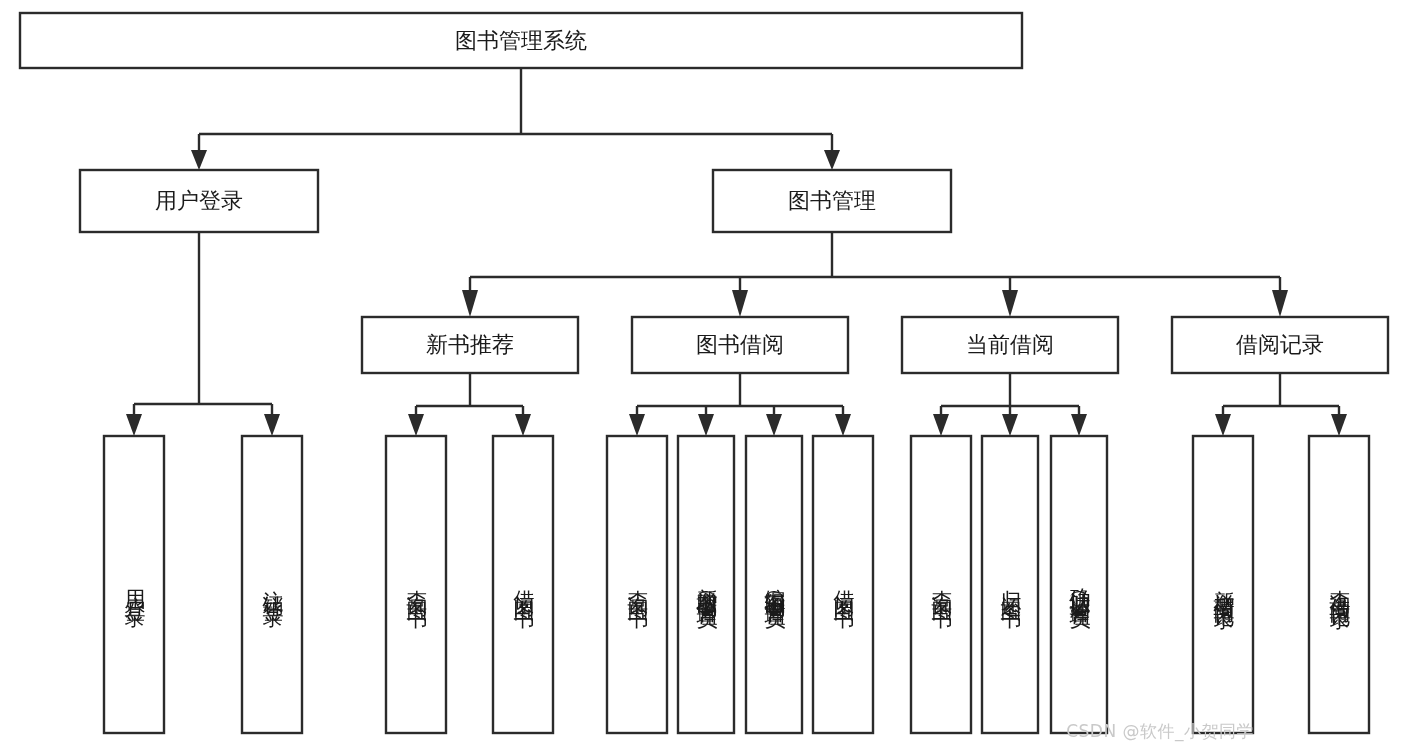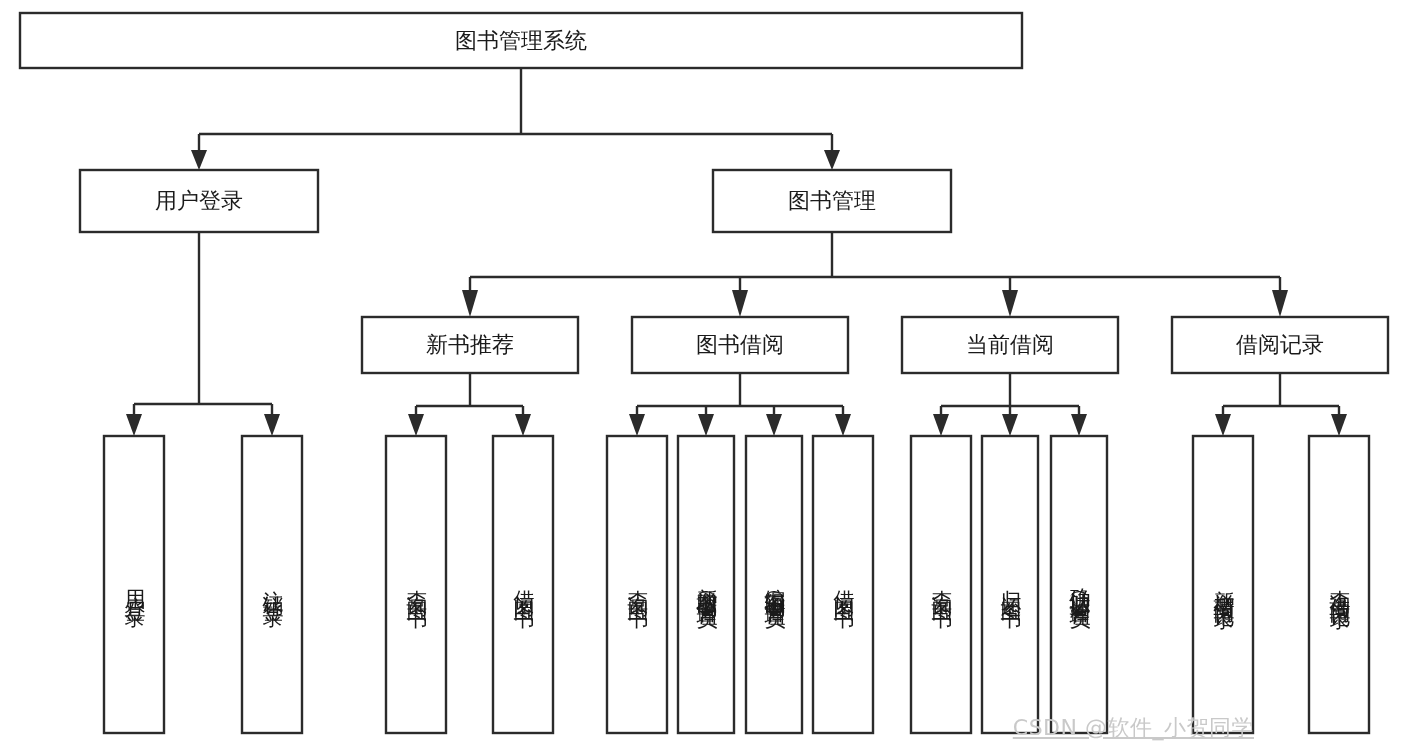--- a/index.html
+++ b/index.html
@@ -52,26 +52,25 @@
   }
   .arrow-head {
     fill: #2b2b2b;
     stroke: none;
   }
   .watermark {
     position: absolute;
     right: 8px;
     bottom: 4px;
     font-family: "DejaVu Sans", "Liberation Sans", sans-serif;
-    font-size: 22px;
+    font-size: 17px;
     color: #c9c9c9;
     letter-spacing: 0.5px;
     white-space: nowrap;
     pointer-events: none;
-    text-decoration: underline;
   }
 </style>
 </head>
 <body>
 
 <div id="diagram-root">
 
   <svg id="flow" viewBox="0 0 1405 747">
     <defs>
       <marker id="tri" markerWidth="14" markerHeight="20" refX="1" refY="6" orient="auto" markerUnits="userSpaceOnUse">

